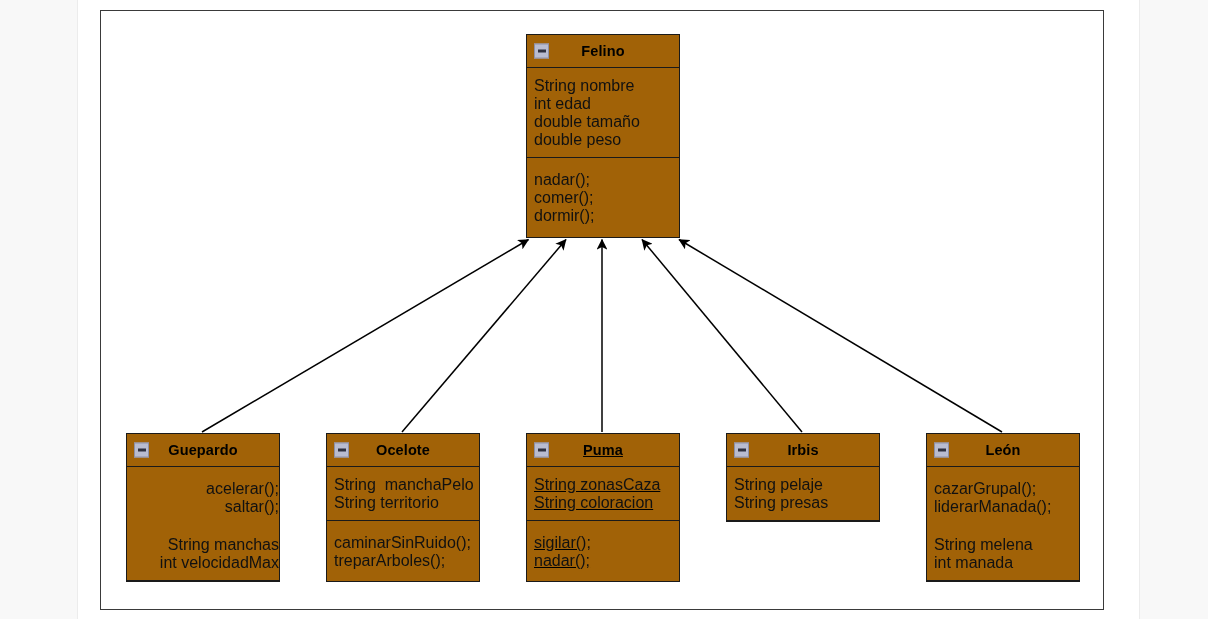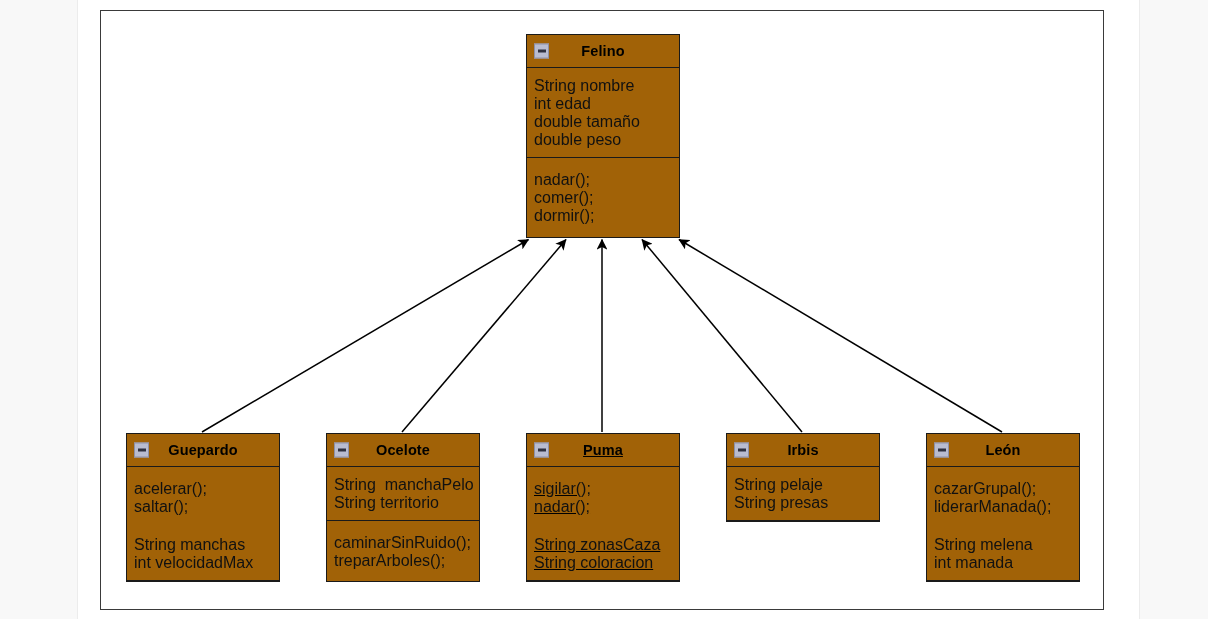--- a/index.html
+++ b/index.html
@@ -114,21 +114,21 @@
 
   
   #class-felino       { left: 526px; top: 34px;  width: 154px; }
   #class-felino .uml-compartment.attributes { height: 90px; }
   #class-felino .uml-compartment.methods    { height: 79px; }
 
   .subclass { width: 154px; top: 433px; }
   .subclass .uml-compartment.attributes { height: 54px; }
   .subclass .uml-compartment.methods    { height: 60px; }
 
-  #class-guepardo { left: 126px; }
+  #class-guepardo { left: 126px; text-align: right; }
   #class-ocelote  { left: 326px; }
   #class-puma     { left: 526px; text-decoration: underline; }
   #class-irbis    { left: 726px; }
   #class-leon     { left: 926px; }
 </style>
 </head>
 <body>
 
 <div id="page-sheet"></div>
 
@@ -206,28 +206,28 @@
   </div>
 </div>
 
 <div class="uml-class subclass" id="class-puma">
   <div class="uml-header">
     <span class="collapse-icon">
         <i></i>
       </span>
     <span class="uml-title">Puma</span>
   </div>
+  <div class="uml-compartment attributes">
+    <div class="uml-line">String zonasCaza</div>
+    <div class="uml-line">String coloracion</div>
+  </div>
   <div class="uml-compartment methods">
     <div class="uml-line">sigilar();</div>
     <div class="uml-line">nadar();</div>
   </div>
-  <div class="uml-compartment attributes">
-    <div class="uml-line">String zonasCaza</div>
-    <div class="uml-line">String coloracion</div>
-  </div>
 </div>
 
 <div class="uml-class subclass" id="class-irbis">
   <div class="uml-header">
     <span class="collapse-icon">
         <i></i>
       </span>
     <span class="uml-title">Irbis</span>
   </div>
   <div class="uml-compartment attributes">

